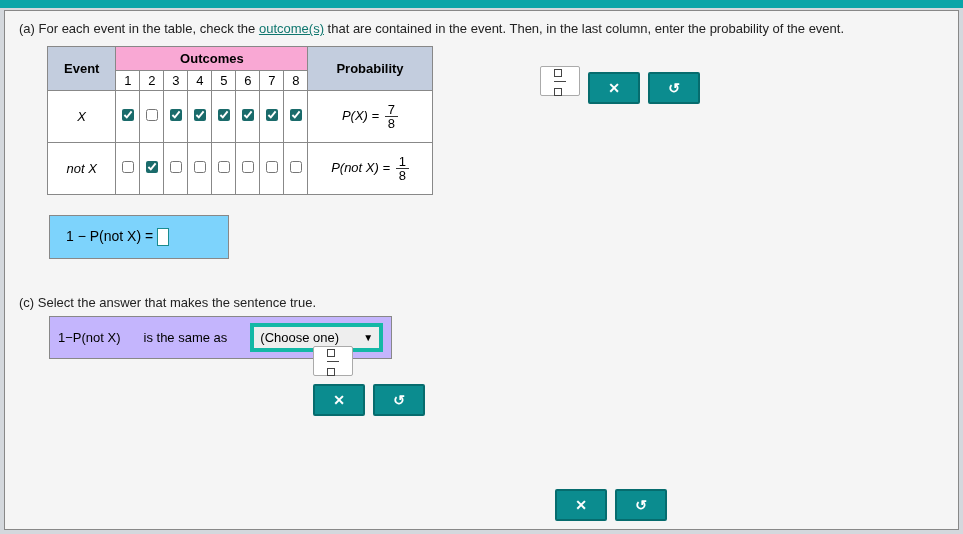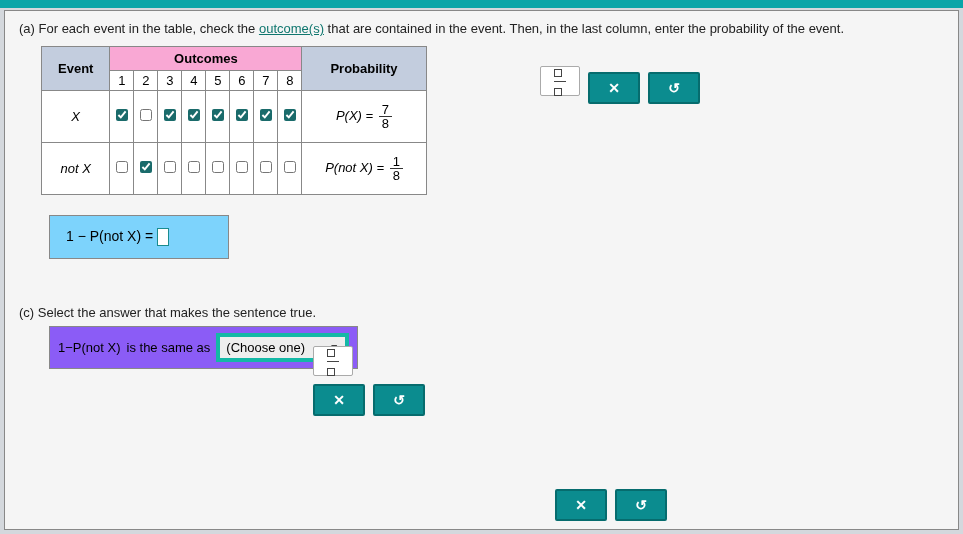--- a/index.html
+++ b/index.html
@@ -28,21 +28,21 @@
     font-size: 13px;
     color: #222;
   }
   .underline-link {
     color: #0f766e;
     text-decoration: underline;
     cursor: pointer;
   }
   table.outcomes {
     border-collapse: collapse;
-    margin: 10px 0 14px 22px;
+    margin: 10px 0 14px 28px;
     background: #fff;
   }
   table.outcomes th, table.outcomes td {
     border: 1px solid #888;
     text-align: center;
     font-size: 13px;
   }
   table.outcomes th.event-head {
     background: #c3cdde;
     padding: 4px 16px;
@@ -156,26 +156,26 @@
   }
   .dropdown .arrow { font-size: 10px; }
   .sentence-row {
     margin: 6px 0 0 30px;
     display: flex;
     align-items: center;
     gap: 6px;
   }
   .sentence-box {
     border: 1px solid #888;
-    background: #8b5cf6;
+    background: #c4b5fd;
     padding: 6px 8px;
     font-size: 13px;
     display:flex;
     align-items:center;
-    gap:6px;
+    gap:23px;
   }
 </style>
 </head>
 <body>
 
 <div class="topbar"></div>
 <div class="content">
 
   <div class="question-text">
     <span>(a)</span>
@@ -261,21 +261,21 @@
           <span class="box"></span><span class="bar"></span><span class="box"></span>
         </span>
       </div>
     </div>
     <div class="tb-row">
       <div class="tb-btn">✕</div>
       <div class="tb-btn">↺</div>
     </div>
   </div>
 
-  <div class="question-text" style="margin-top:34px;">
+  <div class="question-text" style="margin-top:24px;">
     <span>(c)</span>
     <span>Select the answer that makes the sentence true.</span>
   </div>
 
   <div class="sentence-row">
     <div class="sentence-box">
       <span>1−P(not X)</span>
       <span>is the same as</span>
       <span class="dropdown">
         <span>(Choose one)</span>

